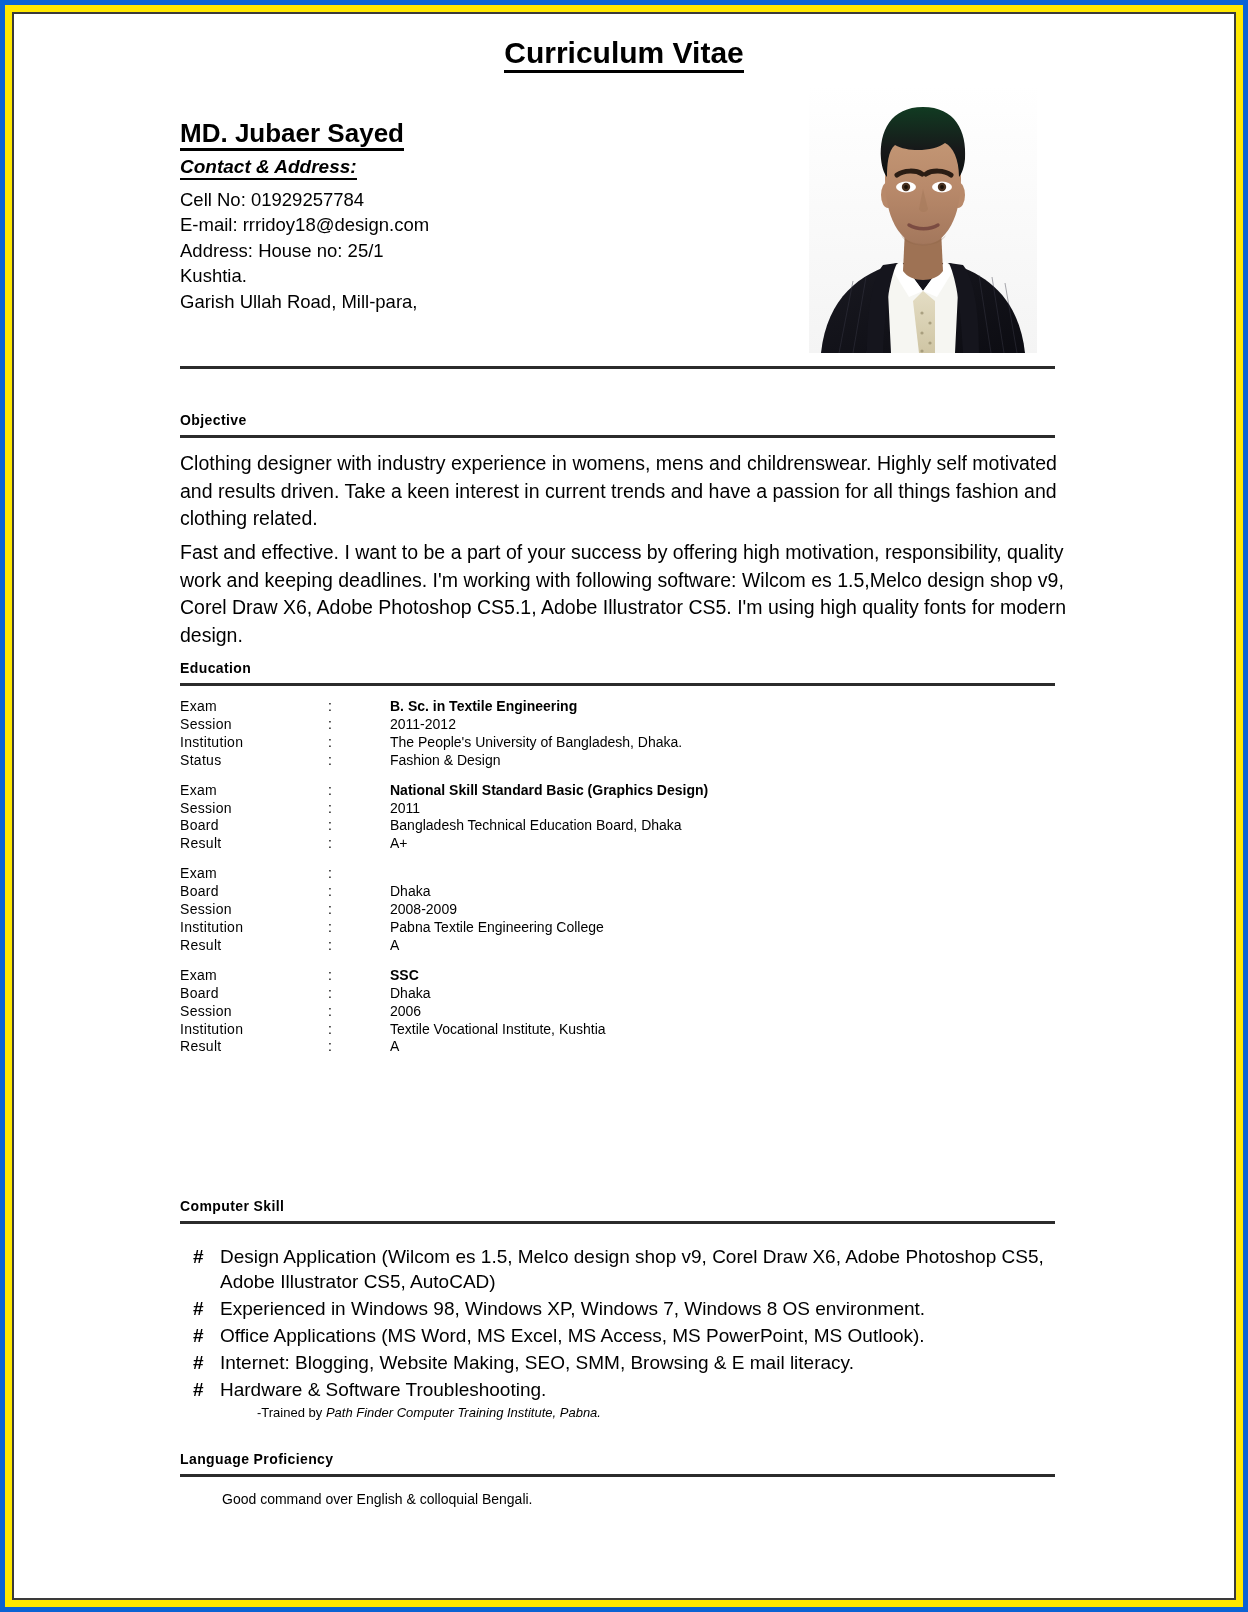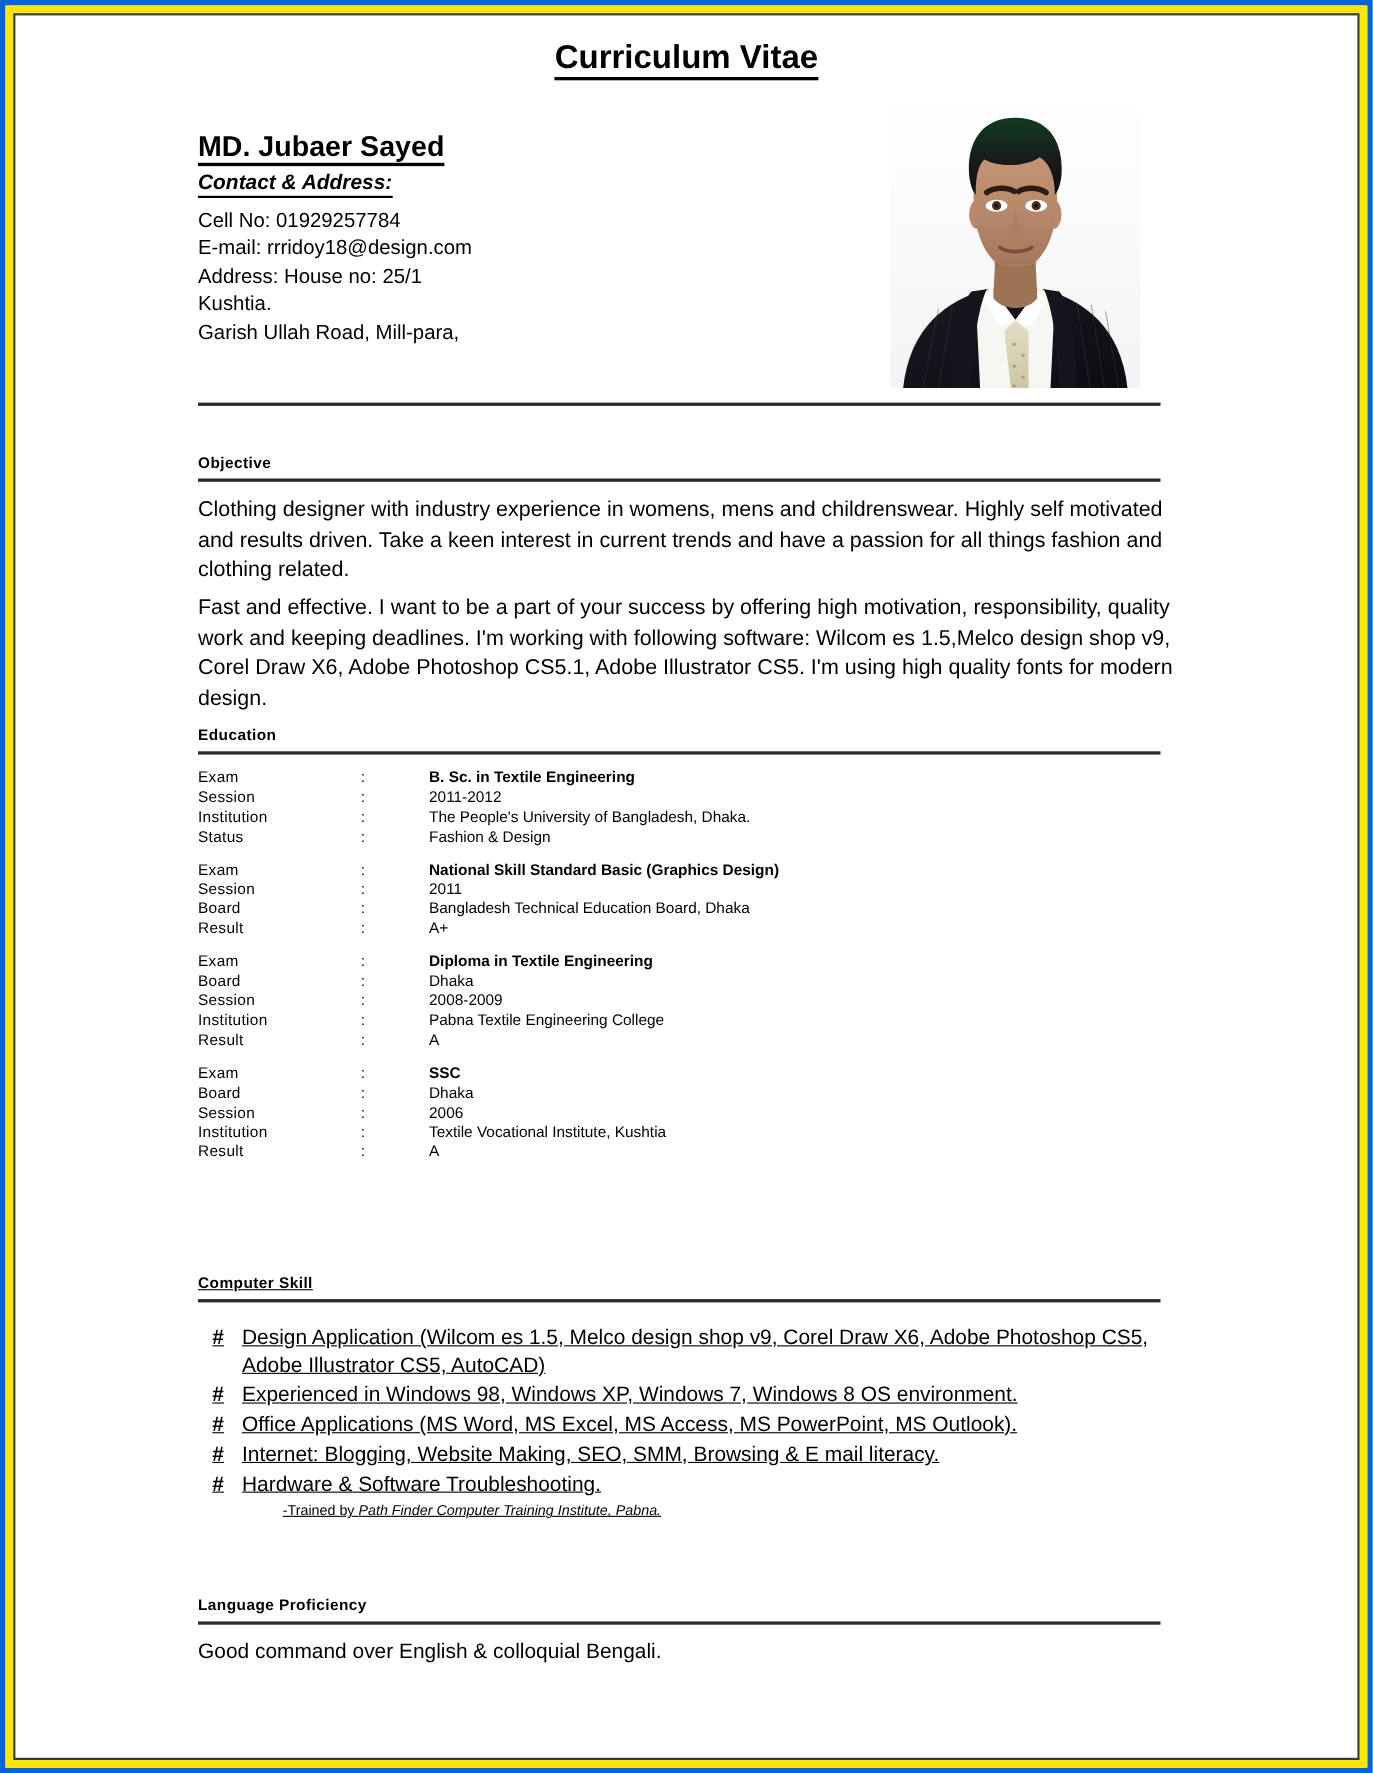--- a/index.html
+++ b/index.html
@@ -182,21 +182,21 @@
   }
   .skill-text { flex: 1 1 auto; width: 855px; }
   .skill-subnote {
     font-size: 13px;
     line-height: 1.32;
     padding-left: 77px;
     margin-top: 2px;
   }
   .skill-subnote i { font-style: italic; }
 
-  .lang-body { font-size: 19px; margin-top: 14px; }
+  .lang-body { font-size: 14px; margin-top: 14px; margin-left: 42px; }
 </style>
 </head>
 <body>
 
 <div class="page-frame">
   <div class="frame-yellow"></div>
   <div class="paper">
     <div class="content">
 
       <div class="doc-title">
@@ -357,21 +357,20 @@
               <span class="edu-label">Result</span>
               <span class="edu-colon">:</span>
               <span class="edu-value">A+</span>
             </div>
           </div>
 
           <div class="edu-group">
             <div class="edu-row">
               <span class="edu-label">Exam</span>
               <span class="edu-colon">:</span>
-              <span class="edu-value bold">Diploma in Textile Engineering</span>
             </div>
             <div class="edu-row">
               <span class="edu-label">Board</span>
               <span class="edu-colon">:</span>
               <span class="edu-value">Dhaka</span>
             </div>
             <div class="edu-row">
               <span class="edu-label">Session</span>
               <span class="edu-colon">:</span>
               <span class="edu-value">2008-2009</span>
@@ -412,21 +411,21 @@
             <div class="edu-row">
               <span class="edu-label">Result</span>
               <span class="edu-colon">:</span>
               <span class="edu-value">A</span>
             </div>
           </div>
 
         </div>
       </div>
 
-      <div class="section" style="top:1144px;text-decoration:underline;">
+      <div class="section" style="top:1184px;">
         <span class="section-title">Computer Skill</span>
         <div class="section-rule"></div>
         <div style="margin-top:20px;">
           <div class="skill-row">
             <span class="skill-hash">#</span>
             <span class="skill-text">Design Application (Wilcom es 1.5, Melco design shop v9, Corel Draw X6, Adobe Photoshop CS5, Adobe Illustrator CS5, AutoCAD)</span>
           </div>
           <div class="skill-row">
             <span class="skill-hash">#</span>
             <span class="skill-text">Experienced in Windows 98, Windows XP, Windows 7, Windows 8 OS environment.</span>

